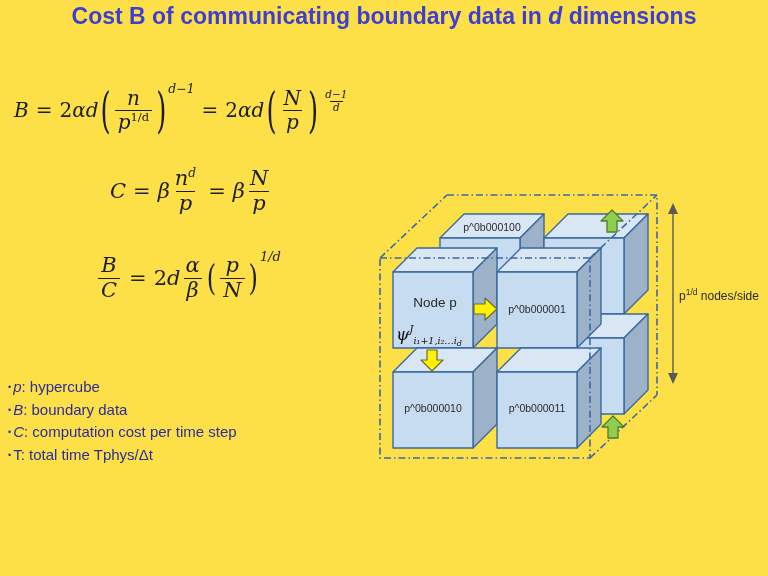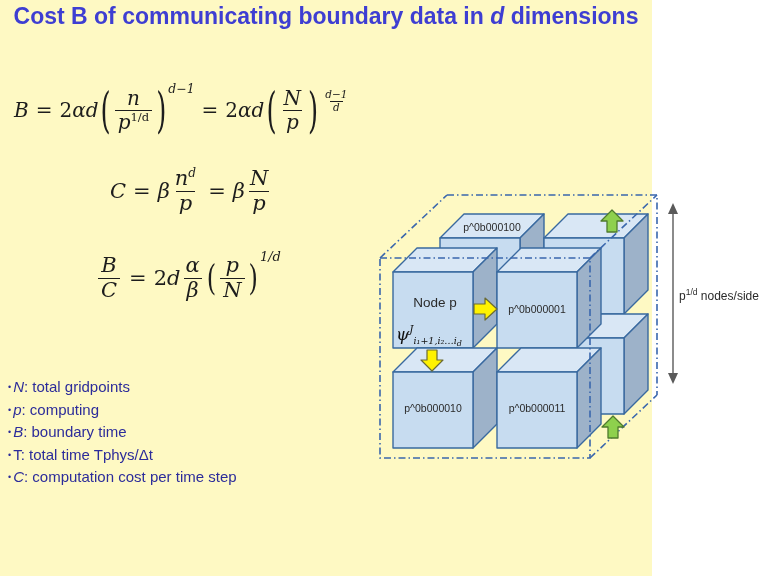--- a/index.html
+++ b/index.html
@@ -1,16 +1,16 @@
 <!DOCTYPE html>
 <html><head>
 <meta charset="utf-8">
 <style>
   html,body{margin:0;padding:0;width:768px;height:576px;background:#fff;overflow:hidden;}
-  .slide{position:absolute;inset:0;width:652px;height:576px;background:#fef9c3;font-family:"Liberation Sans",sans-serif;}
+  .slide{position:absolute;inset:0;width:768px;height:576px;background:#fde047;font-family:"Liberation Sans",sans-serif;}
 
   
   .title{position:absolute;top:2px;left:0;right:0;text-align:center;color:#3e3ed2;
          font-weight:700;font-size:23px;line-height:29px;font-family:"Liberation Sans",sans-serif;}
   .title i{font-style:italic;}
 
   
   .formula{position:absolute;display:flex;align-items:center;color:#1d1d1d;
            font-family:"DejaVu Serif","Liberation Serif",serif;}
   .f1{left:14px;top:78px;font-size:20px;height:64px;}
@@ -111,25 +111,24 @@
     <span class="midp">(</span>
     <span class="frac">
       <span class="num it">p</span>
       <span class="den it">N</span>
     </span>
     <span class="midp">)</span>
     <span class="sup">1/d</span>
   </div>
 
   <ul class="bullets">
-    <li><span class="mk">•</span><span class="bv">N</span><span>: total gridpoints</span></li>
-    <li><span class="mk">•</span><span class="bv">p</span><span>: computing</span></li>
-    <li><span class="mk">•</span><span class="bv">B</span><span>: boundary time</span></li>
+    <li><span class="mk">•</span><span class="bv">p</span><span>: hypercube</span></li>
+    <li><span class="mk">•</span><span class="bv">B</span><span>: boundary data</span></li>
+    <li><span class="mk">•</span><span class="bv">C</span><span>: computation cost per time step</span></li>
     <li><span class="mk">•</span><span class="bv roman">T</span><span>: total time Tphys/Δt</span></li>
-    <li><span class="mk">•</span><span class="bv">C</span><span>: computation cost per time step</span></li>
   </ul>
 
   <svg class="diagram" width="398" height="290" viewBox="0 0 398 290">
 
     <g stroke="#39699f" stroke-width="1.4" stroke-linejoin="round">
       <g>
         <polygon points="70,48 94,24 174,24 150,48" fill="#d9e7f5"></polygon>
         <polygon points="150,48 174,24 174,100 150,124" fill="#9db2c9"></polygon>
         <rect x="70" y="48" width="80" height="76" fill="#c7dcf0"></rect>
       </g>

